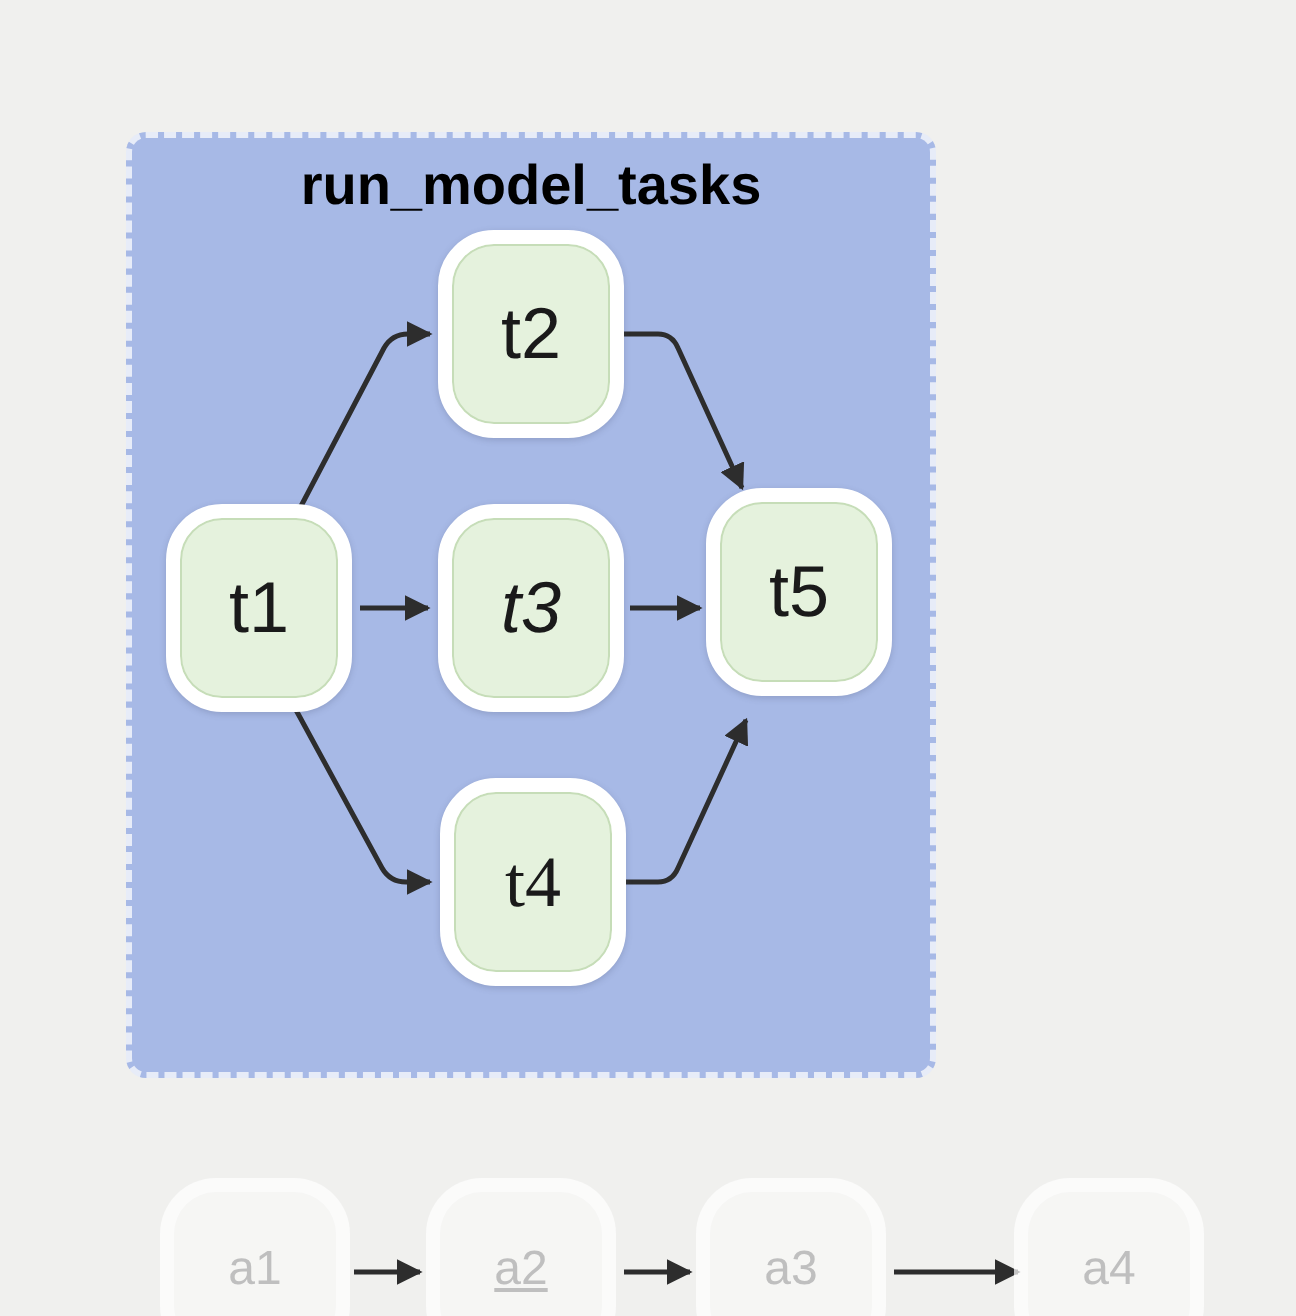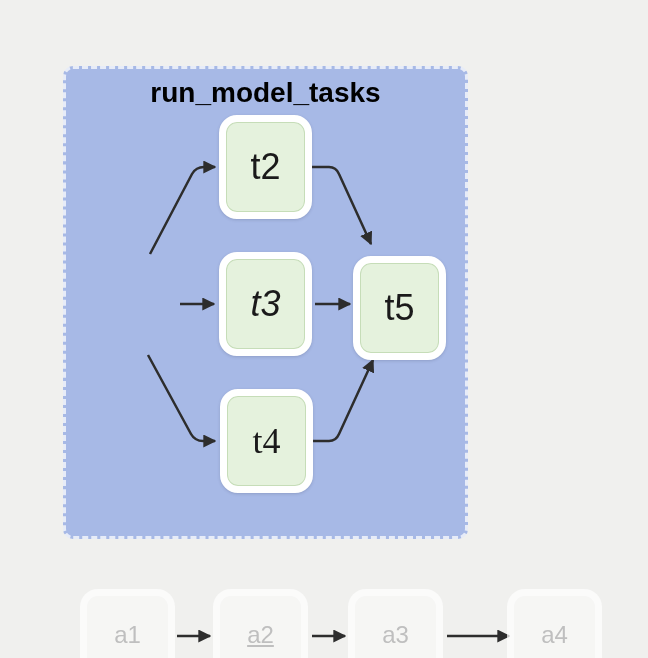--- a/index.html
+++ b/index.html
@@ -42,42 +42,42 @@
     font-weight: bold;
     letter-spacing: 0px;
     color: var(--title-text);
   }
   .node {
     position: absolute;
     width: 93px; height: 104px;
     box-sizing: border-box;
     background: var(--node-fill);
     border: 7px solid var(--node-border);
-    border-radius: 18px;
+    border-radius: 28px;
     box-shadow: inset 0 0 0 1px rgba(190,215,175,0.8), 0 1px 3px rgba(70,80,110,0.25);
     display: flex;
     align-items: center;
     justify-content: center;
     font-size: 36px;
     color: var(--node-text);
     cursor: default;
   }
   .node.ghost {
     width: 95px; height: 92px;
     background: rgba(255,255,255,0.38);
     border: 7px solid rgba(255,255,255,0.55);
     box-shadow: none;
     color: var(--ghost-text);
     font-size: 24px;
   }
   .pos-t1 { left: 83px;  top: 216px; }
   .pos-t2 { left: 219px; top: 79px;  }
   .pos-t3 { left: 219px; top: 216px; font-style: italic; }
   .pos-t4 { left: 220px; top: 353px; font-family: Liberation Serif, serif; }
-  .pos-t5 { left: 353px; top: 220px; }
+  .pos-t5 { left: 353px; top: 208px; }
   .pos-a1 { left: 80px;  top: 553px; }
   .pos-a2 { left: 213px; top: 553px; text-decoration: underline; }
   .pos-a3 { left: 348px; top: 553px; text-align: right; }
   .pos-a4 { left: 507px; top: 553px; }
   svg.edges {
     position: absolute;
     left: 0; top: 0;
     width: 648px; height: 658px;
     pointer-events: none;
   }
@@ -109,20 +109,23 @@
     <path class="edge" d="M 180,268 L 214,268" marker-end="url(#arrowhead)"></path>
     <path class="edge" d="M 148,319 L 191,398 Q 195,405 203,405 L 215,405" marker-end="url(#arrowhead)"></path>
     <path class="edge" d="M 312,131 L 329,131 Q 336,131 339,138 L 371,208" marker-end="url(#arrowhead)"></path>
     <path class="edge" d="M 315,268 L 350,268" marker-end="url(#arrowhead)"></path>
     <path class="edge" d="M 312,405 L 329,405 Q 336,405 339,398 L 373,324" marker-end="url(#arrowhead)"></path>
     <path class="edge" d="M 177,600 L 210,600" marker-end="url(#arrowhead)"></path>
     <path class="edge" d="M 312,600 L 345,600" marker-end="url(#arrowhead)"></path>
     <path class="edge" d="M 447,600 L 509,600" marker-end="url(#arrowhead)"></path>
   </svg>
 
+  <div class="node pos-t1">
+    <span>t1</span>
+  </div>
   <div class="node pos-t2">
     <span>t2</span>
   </div>
   <div class="node pos-t3">
     <span>t3</span>
   </div>
   <div class="node pos-t4">
     <span>t4</span>
   </div>
   <div class="node pos-t5">

